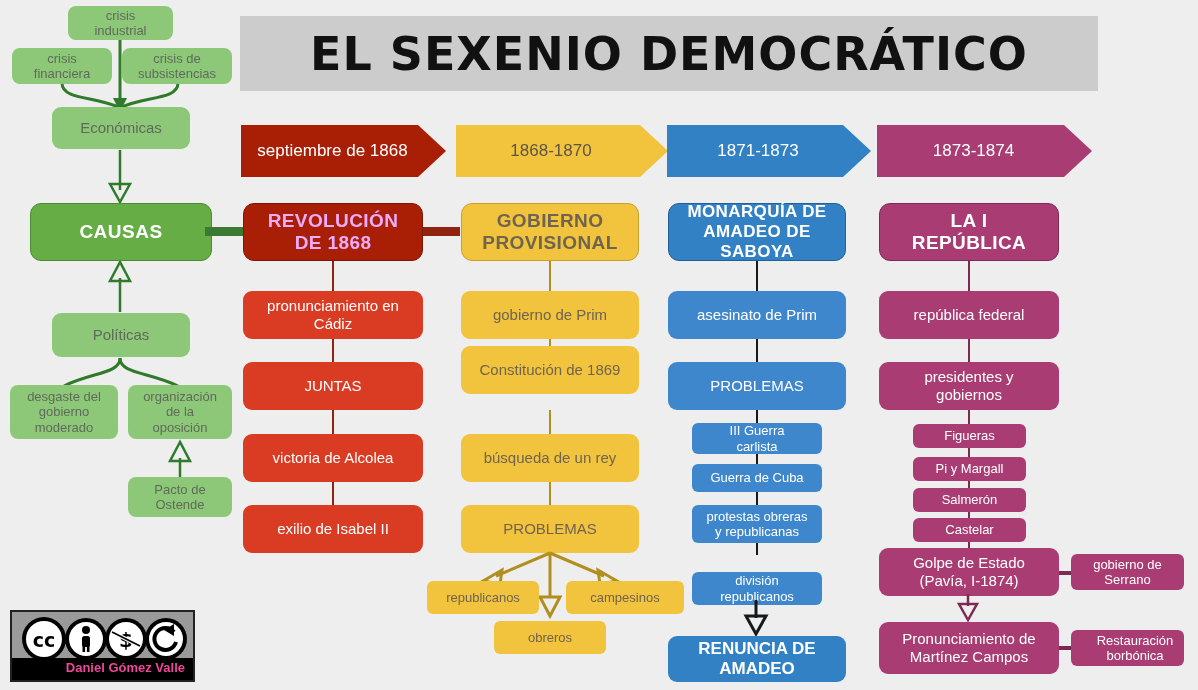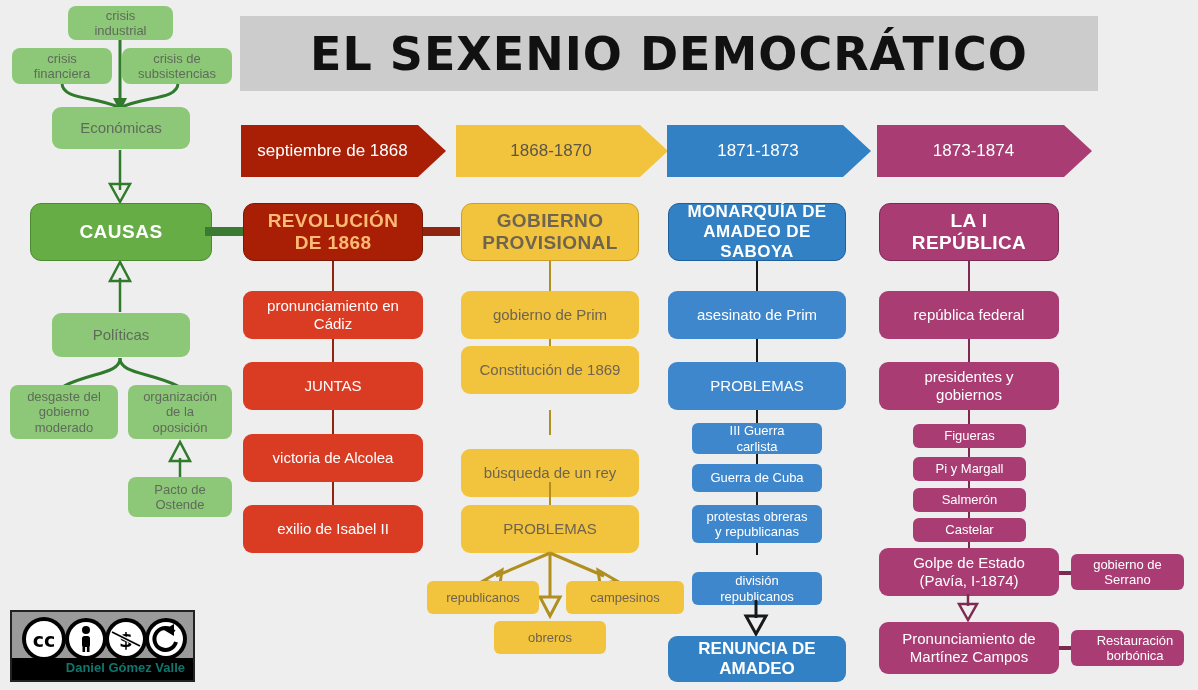--- a/index.html
+++ b/index.html
@@ -51,21 +51,21 @@
   .bn-yellow{background:#f2c33d;color:#5c5646;border:0;
      clip-path:polygon(0 0, calc(100% - 28px) 0, 100% 50%, calc(100% - 28px) 100%, 0 100%);}
   .bn-blue{background:#3281c4;color:#fff;
      clip-path:polygon(0 0, calc(100% - 28px) 0, 100% 50%, calc(100% - 28px) 100%, 0 100%);}
   .bn-purple{background:#a93d73;color:#fff;
      clip-path:polygon(0 0, calc(100% - 28px) 0, 100% 50%, calc(100% - 28px) 100%, 0 100%);}
   .bn-label{text-align:center;padding-right:22px;font-weight:normal;}
   .bn-yellow .bn-label{color:#5c5646;}
 
   
-  .c-red-head{background:#a81f06;color:#fdba74;font-weight:bold;font-size:19px;
+  .c-red-head{background:#a81f06;color:#f0abfc;font-weight:bold;font-size:19px;
               border:1.5px solid #7e1704;border-radius:11px;letter-spacing:.4px;}
   .c-red{background:#d93b23;color:#fff;font-size:15px;}
 
   .c-yel-head{background:#f2c33d;color:#6f6450;font-weight:bold;font-size:19px;
               border:1.5px solid #caa02a;border-radius:11px;letter-spacing:.4px;}
   .c-yel{background:#f2c33d;color:#6f6450;font-size:15px;}
 
   .c-blu-head{background:#3281c4;color:#fff;font-weight:bold;font-size:17px;
               border:1.5px solid #1f5f9a;border-radius:11px;letter-spacing:.4px;}
   .c-blu{background:#3f87cd;color:#fff;font-size:15px;}
@@ -78,21 +78,21 @@
   .c-pur-sm{background:#a93d73;color:#fff;font-size:13px;border-radius:6px;}
   .c-pur-side{background:#a93d73;color:#fff;font-size:13px;border-radius:6px;}
   .vline{position:absolute;width:2px;}
   .hline{position:absolute;height:2px;}
   .thick-h{position:absolute;height:9px;}
 
   
   .cc-badge{position:absolute;background:#9a9a9a;border:2px solid #222;
             box-sizing:border-box;}
   .cc-bar{position:absolute;background:#000;left:0;right:0;bottom:0;}
-  .cc-name{color:#0f766e;font-size:13px;font-weight:bold;text-align:right;
+  .cc-name{color:#ec4899;font-size:13px;font-weight:bold;text-align:right;
            padding-right:8px;line-height:20px;font-family:"Liberation Sans",sans-serif;}
 </style>
 </head>
 <body>
 
 <div class="stage">
 
   <div class="abs title-band" style="left:240px;top:16px;width:858px;height:75px;">
     <div class="title-text">EL SEXENIO DEMOCRÁTICO</div>
   </div>
@@ -178,21 +178,21 @@
   <div class="node c-yel-head" style="left:461px;top:203px;width:178px;height:58px;">GOBIERNO
 PROVISIONAL</div>
 
   <div class="vline" style="left:549px;top:261px;height:32px;background:#b08f1f;"></div>
   <div class="node c-yel" style="left:461px;top:291px;width:178px;height:48px;">gobierno de Prim</div>
 
   <div class="vline" style="left:549px;top:339px;height:24px;background:#b08f1f;"></div>
   <div class="node c-yel" style="left:461px;top:346px;width:178px;height:48px;">Constitución de 1869</div>
 
   <div class="vline" style="left:549px;top:410px;height:25px;background:#b08f1f;"></div>
-  <div class="node c-yel" style="left:461px;top:449px;width:178px;height:48px;">búsqueda de un rey</div>
+  <div class="node c-yel" style="left:461px;top:434px;width:178px;height:48px;">búsqueda de un rey</div>
 
   <div class="vline" style="left:549px;top:482px;height:24px;background:#b08f1f;"></div>
   <div class="node c-yel" style="left:461px;top:505px;width:178px;height:48px;">PROBLEMAS</div>
 
   <svg class="abs" style="left:420px;top:548px;width:260px;height:100px;" viewBox="0 0 260 100">
     <path d="M130,5 L76,28" stroke="#b08f1f" stroke-width="3" fill="none"></path>
     <polygon points="63,33 82,22 80,36" fill="none" stroke="#b08f1f" stroke-width="3"></polygon>
     <path d="M130,5 L184,28" stroke="#b08f1f" stroke-width="3" fill="none"></path>
     <polygon points="197,33 178,22 180,36" fill="none" stroke="#b08f1f" stroke-width="3"></polygon>
     <path d="M130,5 L130,50" stroke="#b08f1f" stroke-width="3" fill="none"></path>

